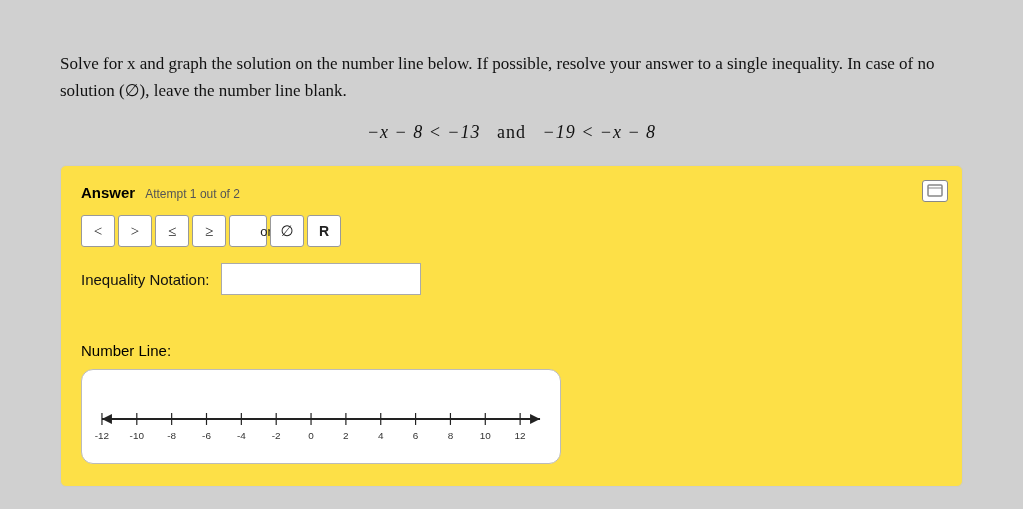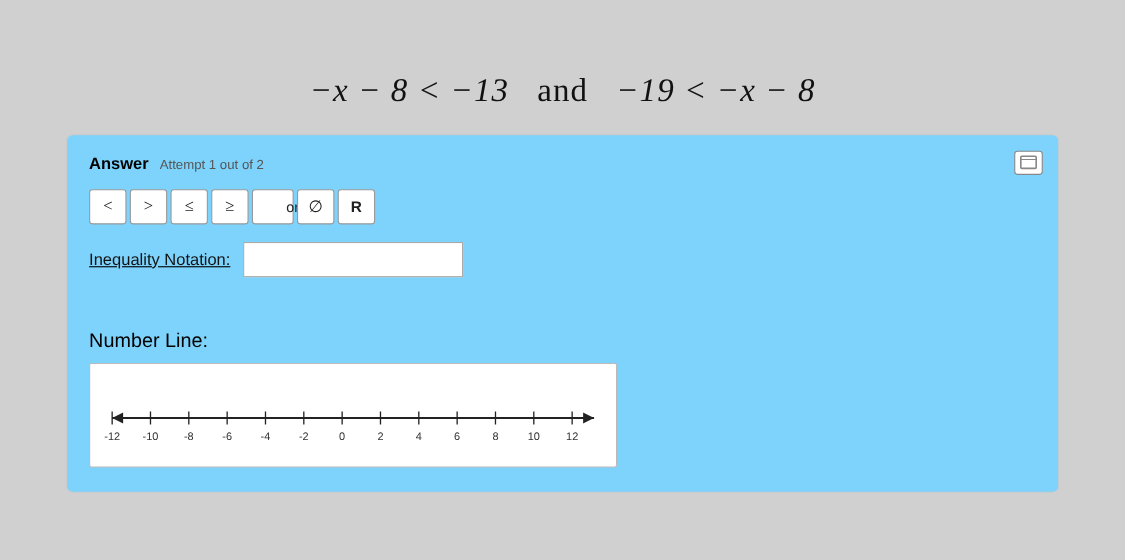--- a/index.html
+++ b/index.html
@@ -24,34 +24,34 @@
     .problem-text {
       font-size: 17px;
       line-height: 1.6;
       color: #111;
       margin-bottom: 18px;
       font-family: Georgia, serif;
     }
 
     .equation-line {
       text-align: center;
-      font-size: 30px;
+      font-size: 18px;
       margin: 16px 0 22px 0;
       color: #111;
       font-style: italic;
       letter-spacing: 1px;
     }
 
     .equation-line .eq-normal {
       font-style: normal;
       font-weight: 500;
     }
 
     .answer-panel {
-      background: #7dd3fc;
+      background: #fde047;
       border: 1px solid #ccc;
       border-radius: 6px;
       padding: 18px 20px 22px 20px;
       position: relative;
     }
 
     .answer-header {
       display: flex;
       align-items: baseline;
       gap: 10px;
@@ -122,21 +122,20 @@
       font-family: Arial, sans-serif;
       font-size: 14px;
       font-weight: bold;
     }
 
     .inequality-row {
       display: flex;
       align-items: center;
       gap: 12px;
       margin-bottom: 18px;
-      text-decoration: underline;
     }
 
     .inequality-label {
       font-size: 15px;
       font-family: Arial, sans-serif;
       color: #111;
       white-space: nowrap;
     }
 
     .inequality-input {
@@ -148,30 +147,30 @@
       padding: 4px 8px;
       font-size: 15px;
       font-family: Georgia, serif;
     }
 
     .number-line-section {
       margin-top: 2px;
     }
 
     .number-line-label {
-      font-size: 18px;
+      font-size: 15px;
       font-family: Arial, sans-serif;
       margin-bottom: 10px;
       margin-top: 47px;
     }
 
     .number-line-container {
       background: #fff;
       border: 1px solid #bbb;
-      border-radius: 2px;
+      border-radius: 12px;
       width: 480px;
       height: 95px;
       position: relative;
       overflow: visible;
       padding: 8px 10px 4px 10px;
     }
 
     .number-line-canvas {
       width: 100%;
       height: 100%;
@@ -186,20 +185,21 @@
       font-style: italic;
     }
 
     
   </style>
 </head>
 <body>
 
 <div class="page-container">
 
+  <p class="problem-text">Solve for x and graph the solution on the number line below. If possible, resolve your answer to a single inequality. In case of no solution (∅), leave the number line blank.</p>
 
   <div class="equation-line">
     <span>−x − 8 &lt; −13</span>
     &nbsp;&nbsp;<span class="eq-normal">and</span>&nbsp;&nbsp;
     <span>−19 &lt; −x − 8</span>
   </div>
 
   <div class="answer-panel">
 
     <div class="corner-icon">

